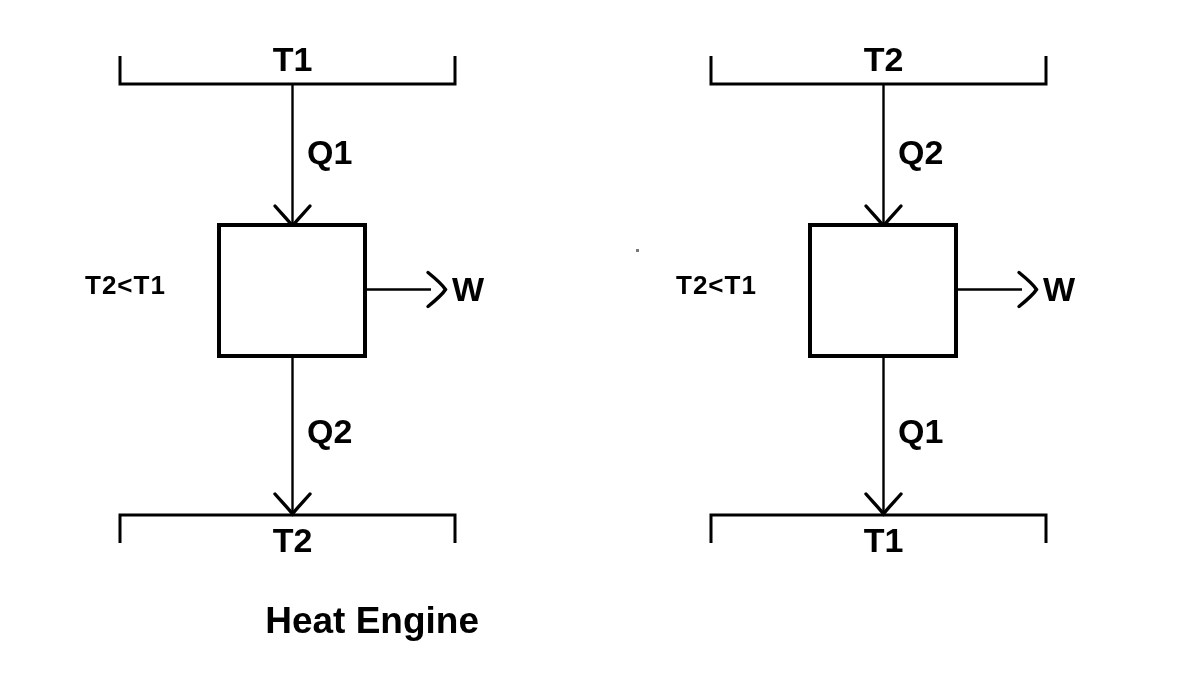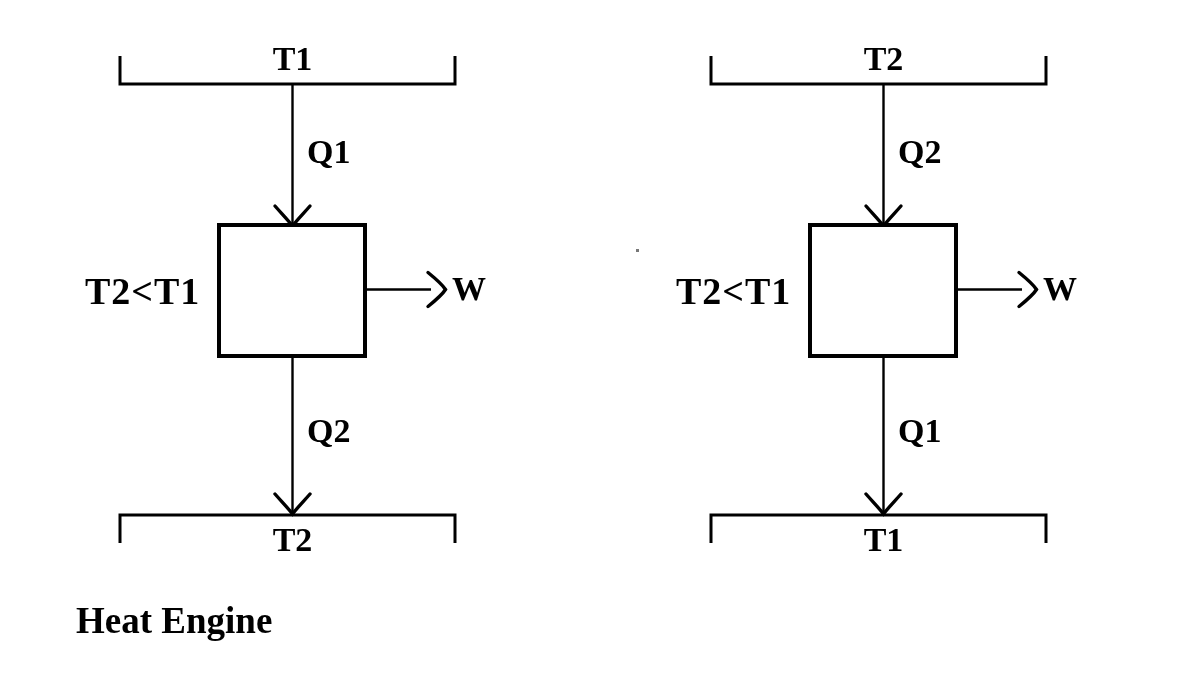--- a/index.html
+++ b/index.html
@@ -6,21 +6,21 @@
     margin: 0;
     padding: 0;
     background: #ffffff;
   }
   .canvas {
     position: relative;
     width: 1172px;
     height: 681px;
     background: #ffffff;
     overflow: hidden;
-    font-family: Liberation Serif, serif;
+    font-family: Liberation Sans, sans-serif;
   }
   .diagram {
     position: absolute;
     top: 0;
     width: 420px;
     height: 660px;
   }
   .diagram-a { left: 85px; }
   .diagram-b { left: 676px; }
   svg.lines {
@@ -52,25 +52,25 @@
   .label {
     position: absolute;
     font-weight: 700;
     color: #000000;
     line-height: 1;
     white-space: nowrap;
     text-align: right;
   }
   .res-top    { left: 0; width: 415px; top: 42px;  text-align: center; font-size: 34px; }
   .q-top      { left: 222px; top: 135px; font-size: 34px; }
-  .side       { left: 0;     top: 272px; font-size: 38px; letter-spacing: 1px; }
+  .side       { left: 0;     top: 272px; font-size: 26px; letter-spacing: 1px; }
   .work       { left: 367px; top: 272px; font-size: 34px; }
   .q-bottom   { left: 222px; top: 414px; font-size: 34px; }
   .res-bottom { left: 0; width: 415px; top: 523px; text-align: center; font-size: 34px; }
-  .title      { left: 16px; width: 415px; top: 598px; text-align: left; font-size: 37px; }
+  .title      { left: 4px; width: 415px; top: 598px; text-align: right; font-size: 37px; }
   .diagram-a .title { transform: translate(-25px, 4px); }
   .diagram-b .title { transform: translate(11px, -4px); }
   .stray-dot {
     position: absolute;
     left: 636px;
     top: 249px;
     width: 3px;
     height: 3px;
     background: #787878;
   }

